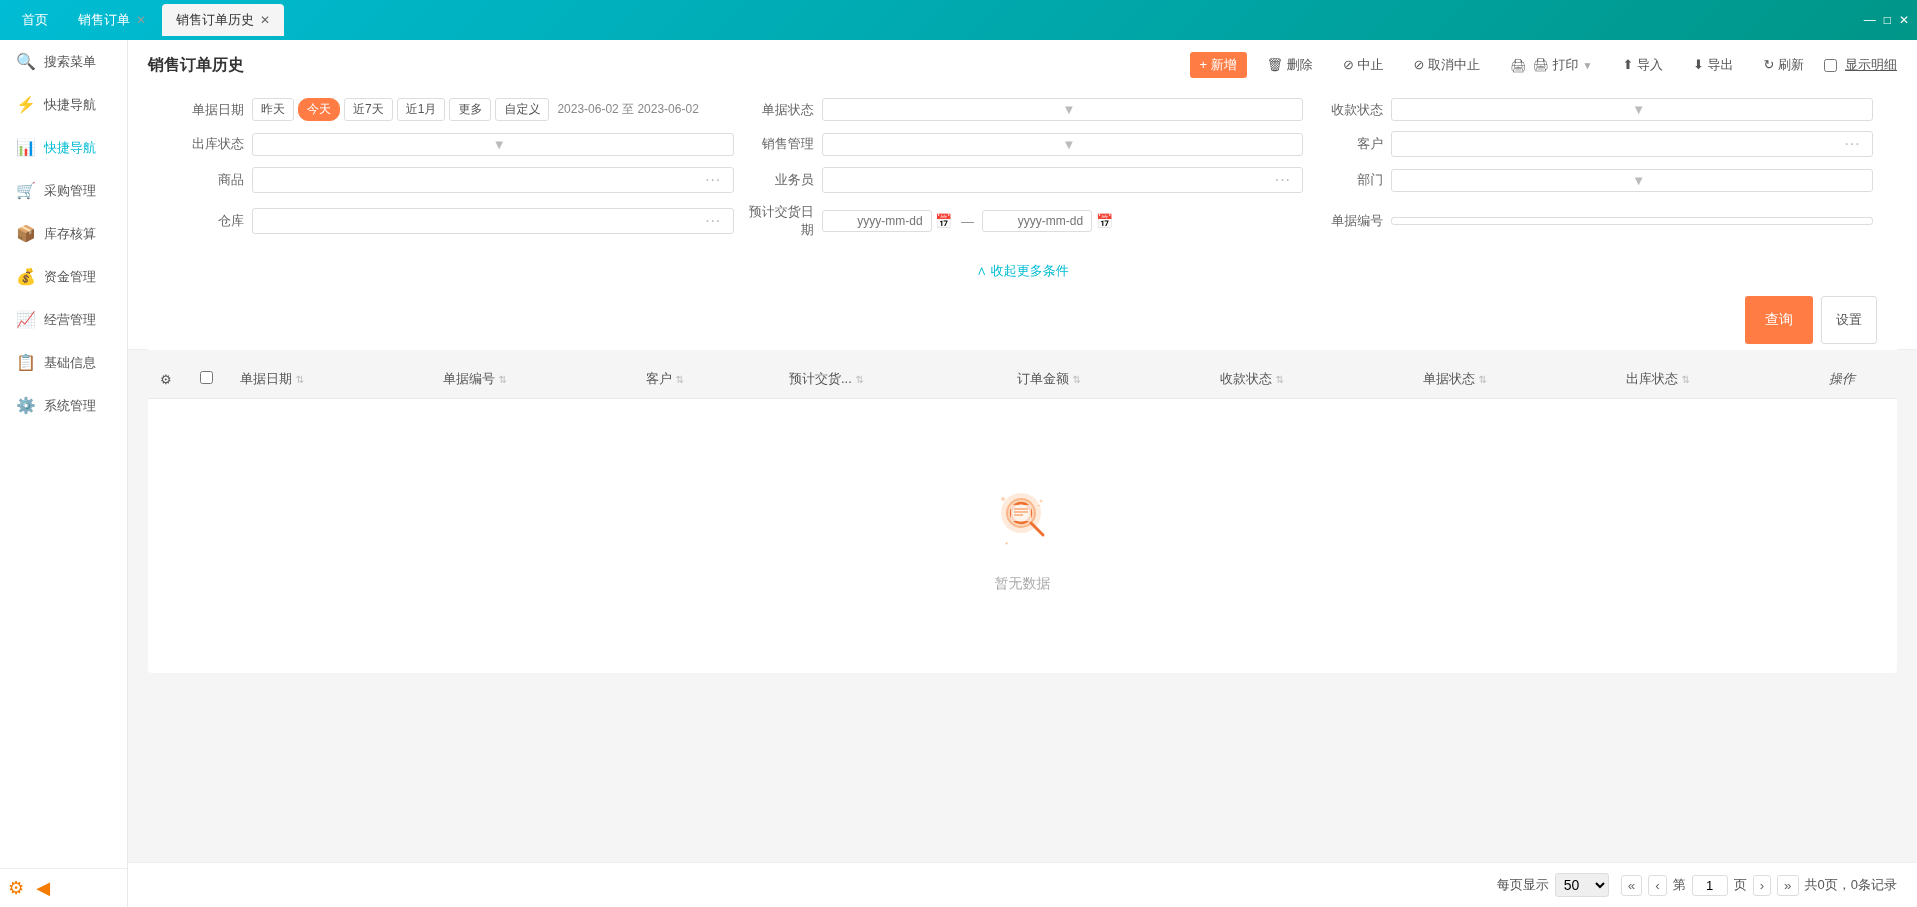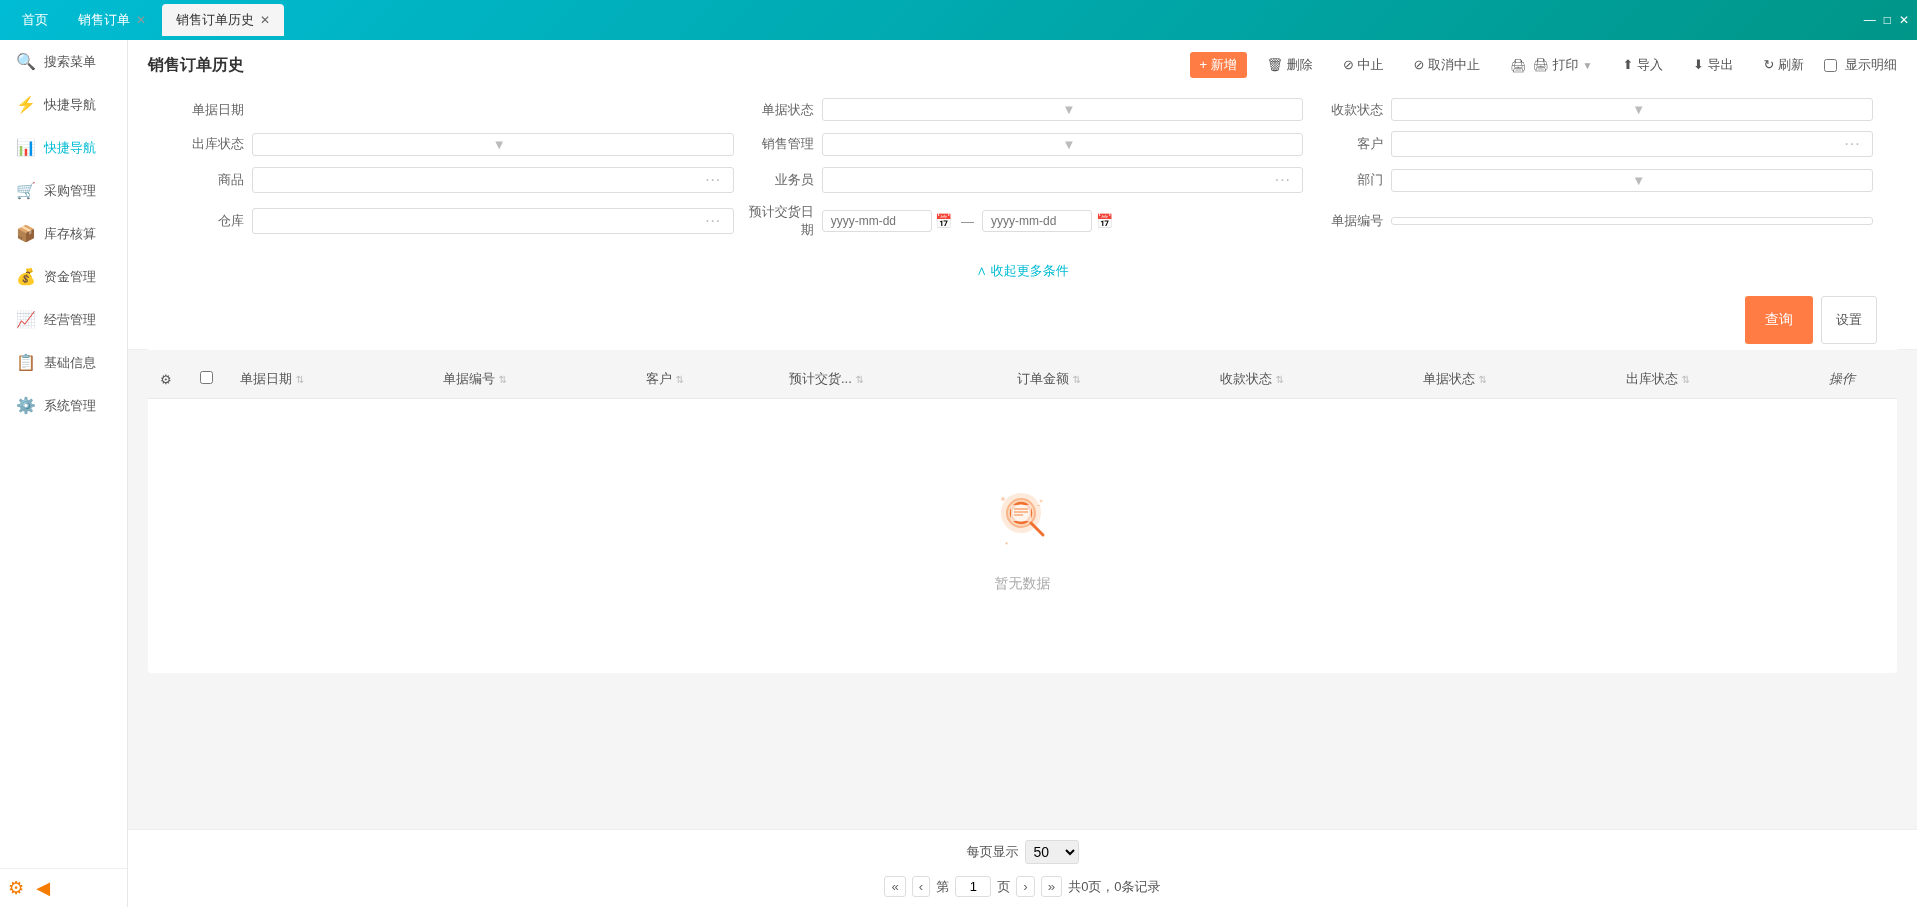--- a/index.html
+++ b/index.html
@@ -131,20 +131,21 @@
       background: #ff7d45;
       color: white;
     }
     .display-toggle {
       display: flex;
       align-items: center;
       gap: 4px;
       font-size: 13px;
       color: #555;
       cursor: pointer;
+      text-decoration: underline;
     }
 
     
     .filter-area {
       padding: 10px 20px 0 20px;
       background: #fff;
     }
     .filter-label {
       width: 80px;
       color: #666;
@@ -212,20 +213,21 @@
       font-size: 13px;
     }
     .date-input {
       border: 1px solid #ddd;
       border-radius: 3px;
       padding: 3px 8px;
       font-size: 12px;
       color: #bbb;
       width: 110px;
       background: #fff;
+      text-align: right;
     }
     .date-dash { margin: 0 4px; color: #888; }
     .calendar-icon { color: #bbb; font-size: 14px; cursor: pointer; }
 
     
     .table-area {
       flex: 1;
       overflow: auto;
       padding: 10px 20px;
     }
@@ -276,21 +278,20 @@
     
     .page-footer {
       background: #fff;
       border-top: 1px solid #eee;
       padding: 10px 20px;
       display: flex;
       align-items: center;
       justify-content: flex-end;
       gap: 12px;
       flex-shrink: 0;
-      flex-direction: column;
     }
     .per-page {
       display: flex;
       align-items: center;
       gap: 6px;
       font-size: 13px;
       color: #555;
     }
     .per-page select {
       border: 1px solid #ddd;
@@ -418,20 +419,31 @@
             <span>显示明细</span>
           </label>
         </div>
       </div>
 
       <div class="filter-area">
 
         <div style="display:grid;grid-template-columns:1fr 1fr 1fr;margin-bottom:10px">
           <div class="filter-col">
             <span class="filter-label">单据日期</span>
+            <div class="filter-control">
+              <div class="date-btns">
+                <button class="date-btn">昨天</button>
+                <button class="date-btn active">今天</button>
+                <button class="date-btn">近7天</button>
+                <button class="date-btn">近1月</button>
+                <button class="date-btn">更多</button>
+                <button class="date-btn">自定义</button>
+              </div>
+              <span class="date-range">2023-06-02 至 2023-06-02</span>
+            </div>
           </div>
           <div class="filter-col">
             <span class="filter-label">单据状态</span>
             <div class="select-control" style="flex:1">
               <span></span>
               <span class="select-arrow">▼</span>
             </div>
           </div>
           <div class="filter-col">
             <span class="filter-label">收款状态</span>

